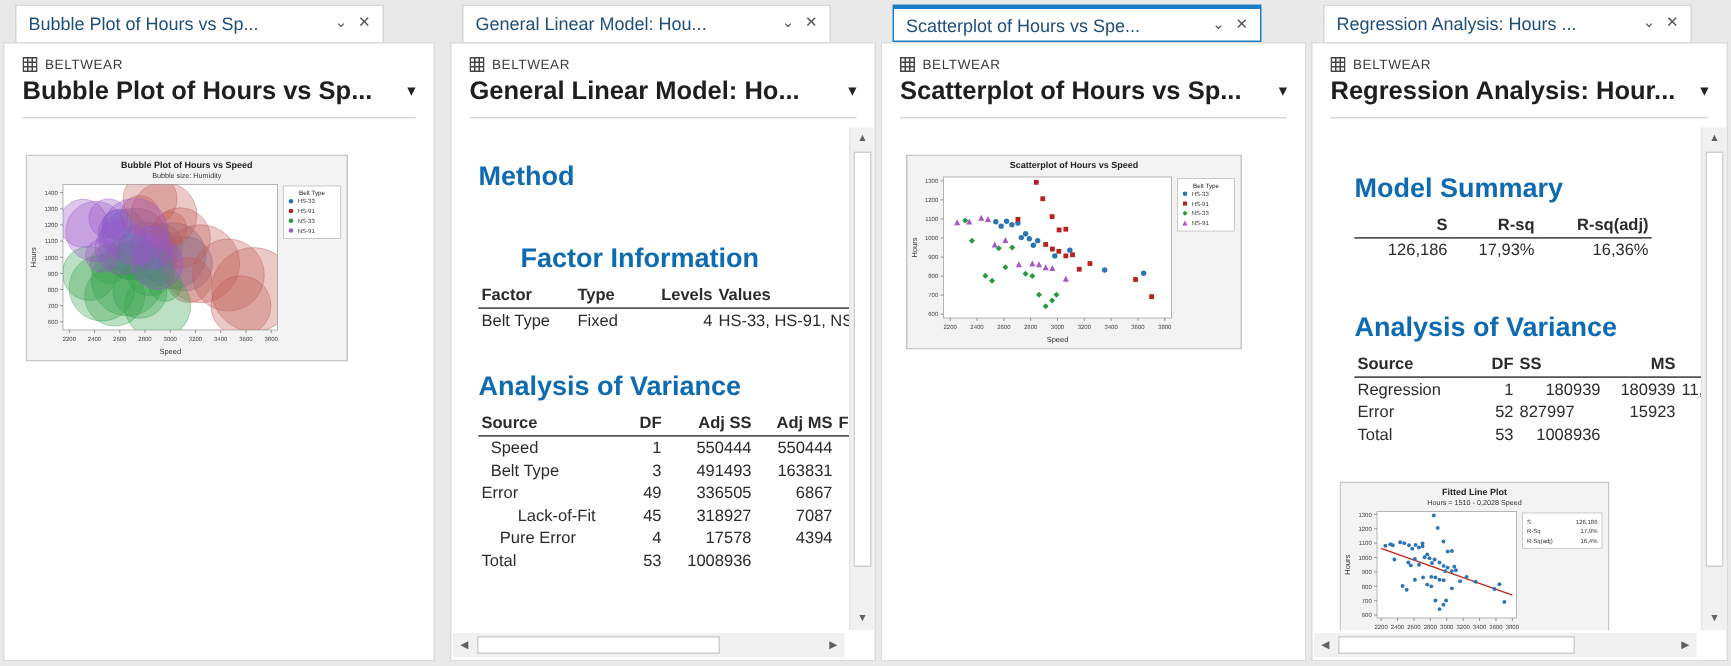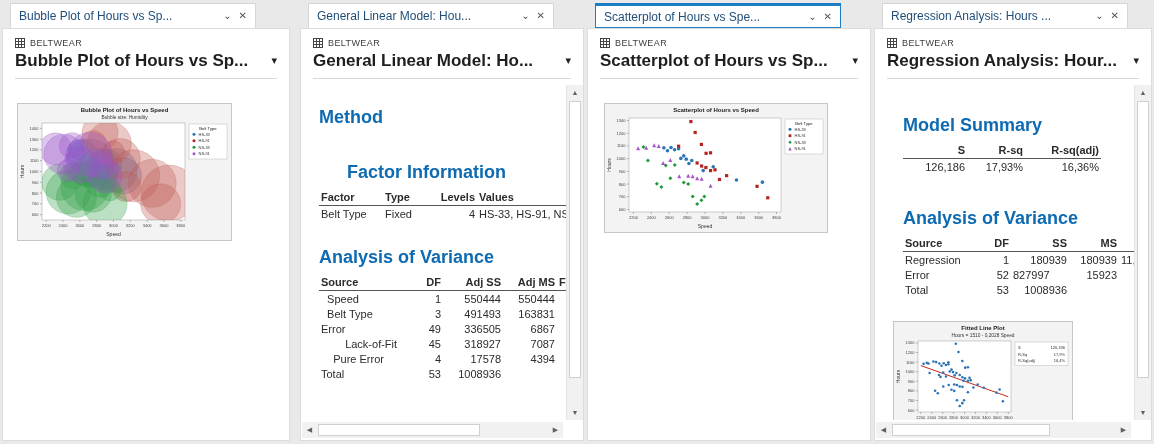--- a/index.html
+++ b/index.html
@@ -496,21 +496,21 @@
               <col style="width: 78px;">
               <col style="width: 30px;">
               <col style="width: 58px;">
               <col style="width: 50px;">
               <col style="width: 34px;">
             </colgroup>
             <thead>
               <tr>
                 <th style="text-align: left;">Source</th>
                 <th style="text-align: right;">DF</th>
-                <th style="text-align: right;">SS</th>
+                <th style="text-align: left;">SS</th>
                 <th style="text-align: right;">MS</th>
                 <th style="text-align: left;"></th>
               </tr>
             </thead>
             <tbody>
               <tr>
                 <td style="text-align: left;">Regression</td>
                 <td style="text-align: right;">1</td>
                 <td style="text-align: right;">180939</td>
                 <td style="text-align: right;">180939</td>

